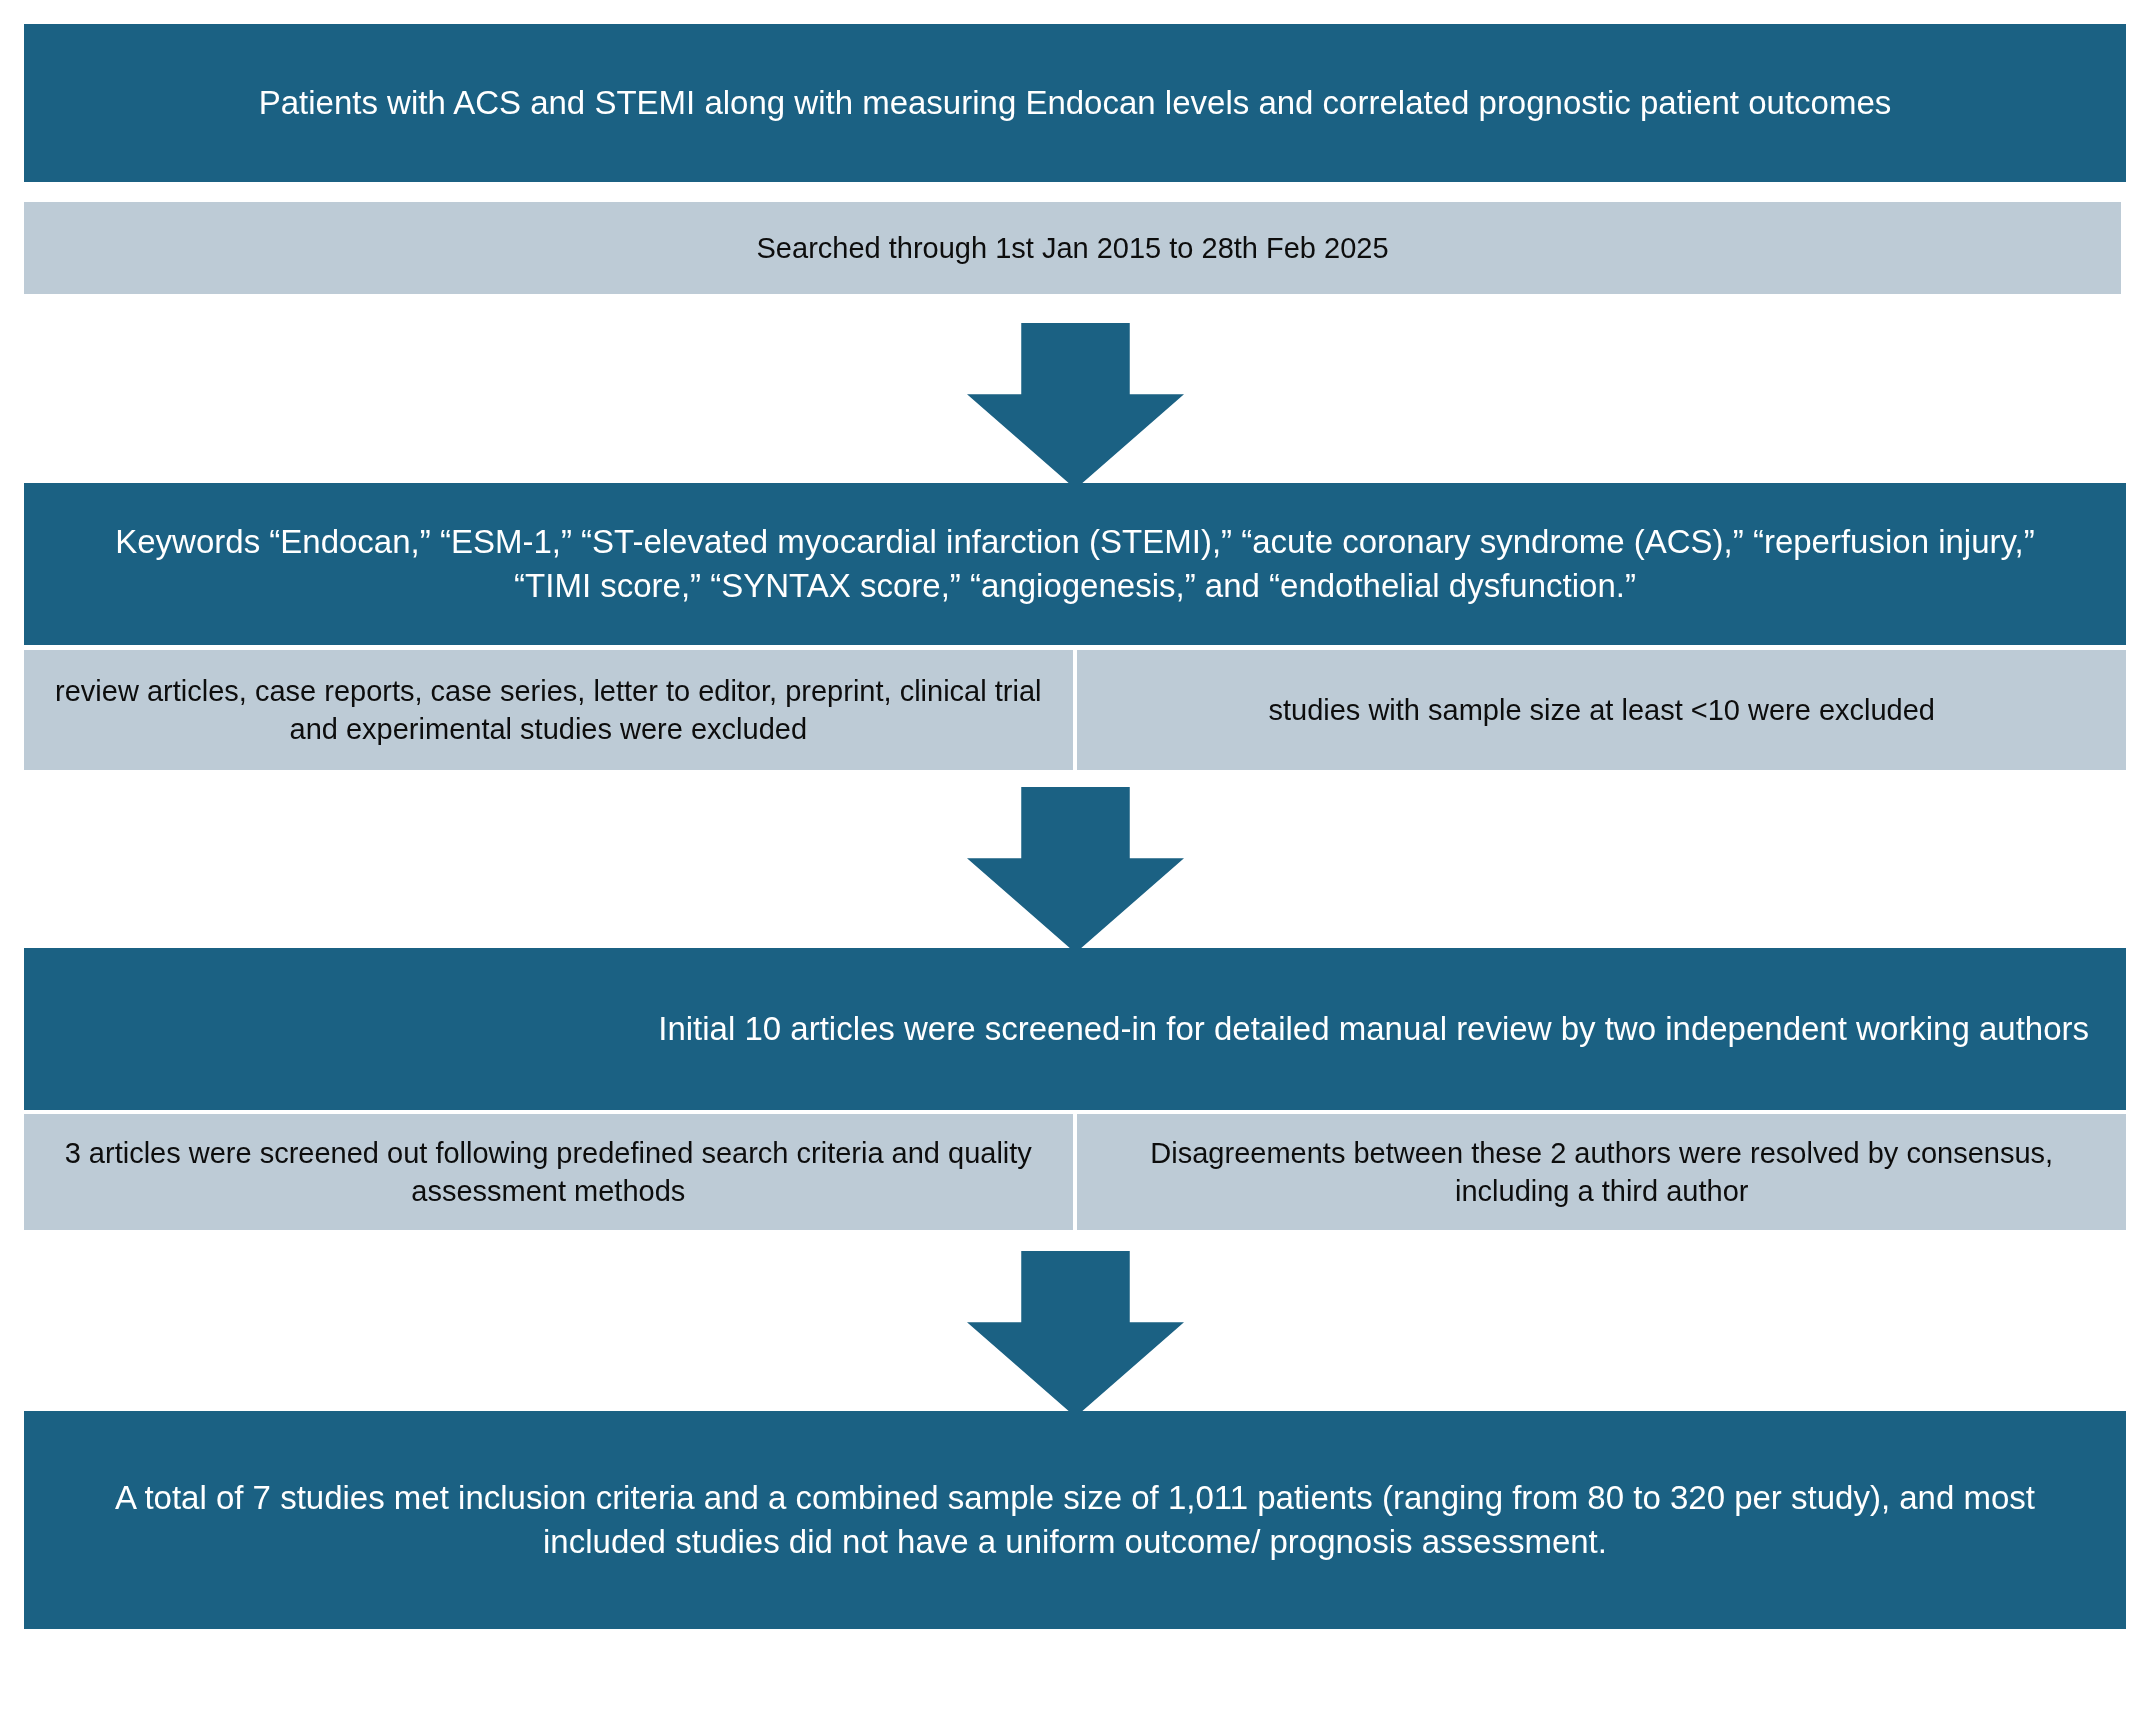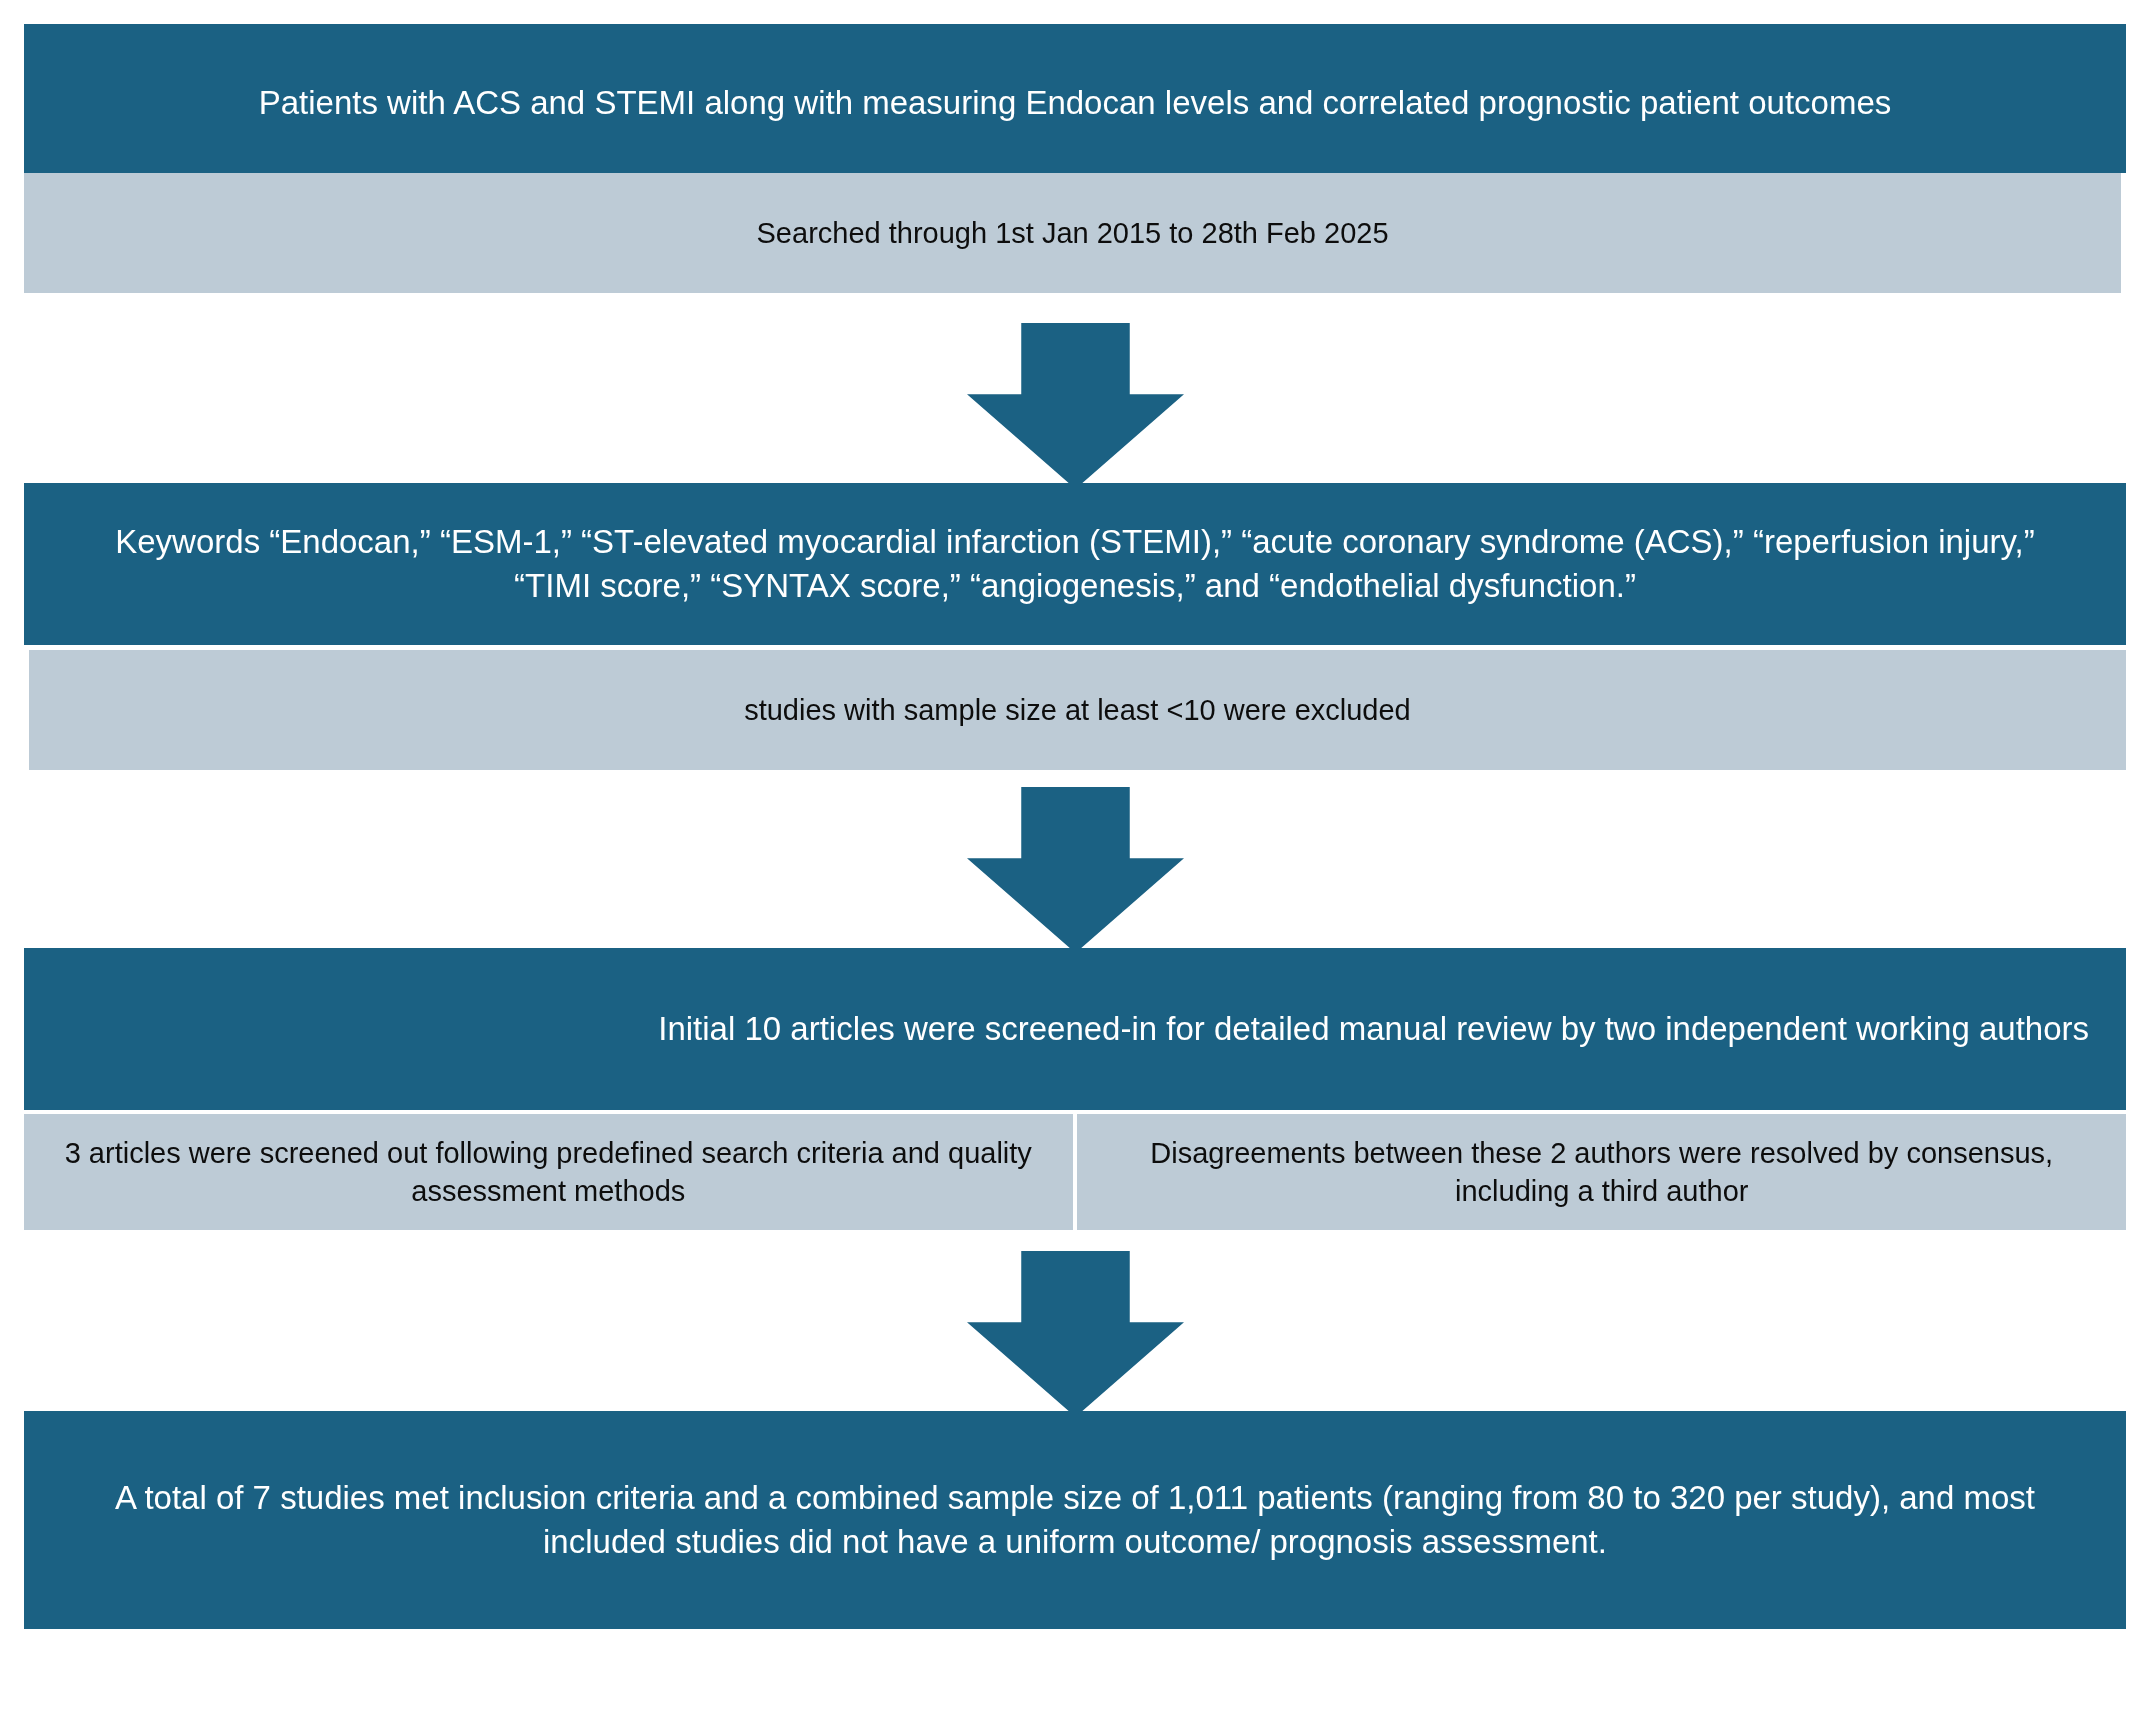--- a/index.html
+++ b/index.html
@@ -71,21 +71,21 @@
     width: 2151px;
     left: 0;
     display: flex;
     justify-content: center;
     pointer-events: none;
   }
   .arrow-wrap svg { display: block; }
 
   
   #b1 { top: 24px;   height: 158px; justify-content: center; }
-  #r1 { top: 173px;  height: 120px; }
+  #r1 { top: 202px;  height: 92px; }
   #a1 { top: 323px;  height: 166px; }
   #b2 { top: 483px;  height: 162px; }
   #r2 { top: 650px;  height: 120px; }
   #a2 { top: 787px;  height: 166px; }
   #b3 { top: 948px; height: 162px; justify-content: flex-end; }
   #r3 { top: 1114px; height: 116px; }
   #a3 { top: 1251px; height: 166px; }
   #b4 { top: 1411px; height: 218px; align-items: center; }
 
   #b2 .box-primary-inner,
@@ -111,20 +111,23 @@
     <svg width="217" height="166" viewBox="0 0 268 205">
       <polygon points="67,0 201,0 201,88 268,88 134,205 0,88 67,88" fill="#1b6183"></polygon>
     </svg>
   </div>
 
   <div class="flow box-primary" id="b2">
     <span class="box-primary-inner">Keywords “Endocan,” “ESM-1,” “ST-elevated myocardial infarction (STEMI),” “acute coronary syndrome (ACS),” “reperfusion injury,” “TIMI score,” “SYNTAX score,” “angiogenesis,” and “endothelial dysfunction.”</span>
   </div>
 
   <div class="flow row-secondary" id="r2">
+    <div class="box-secondary">
+      <span>review articles, case reports, case series, letter to editor, preprint, clinical trial and experimental studies were excluded</span>
+    </div>
     <div class="secondary-divider"></div>
     <div class="box-secondary">
       <span>studies with sample size at least  &lt;10 were excluded</span>
     </div>
   </div>
 
   <div class="arrow-wrap" id="a2">
     <svg width="217" height="166" viewBox="0 0 268 205">
       <polygon points="67,0 201,0 201,88 268,88 134,205 0,88 67,88" fill="#1b6183"></polygon>
     </svg>

